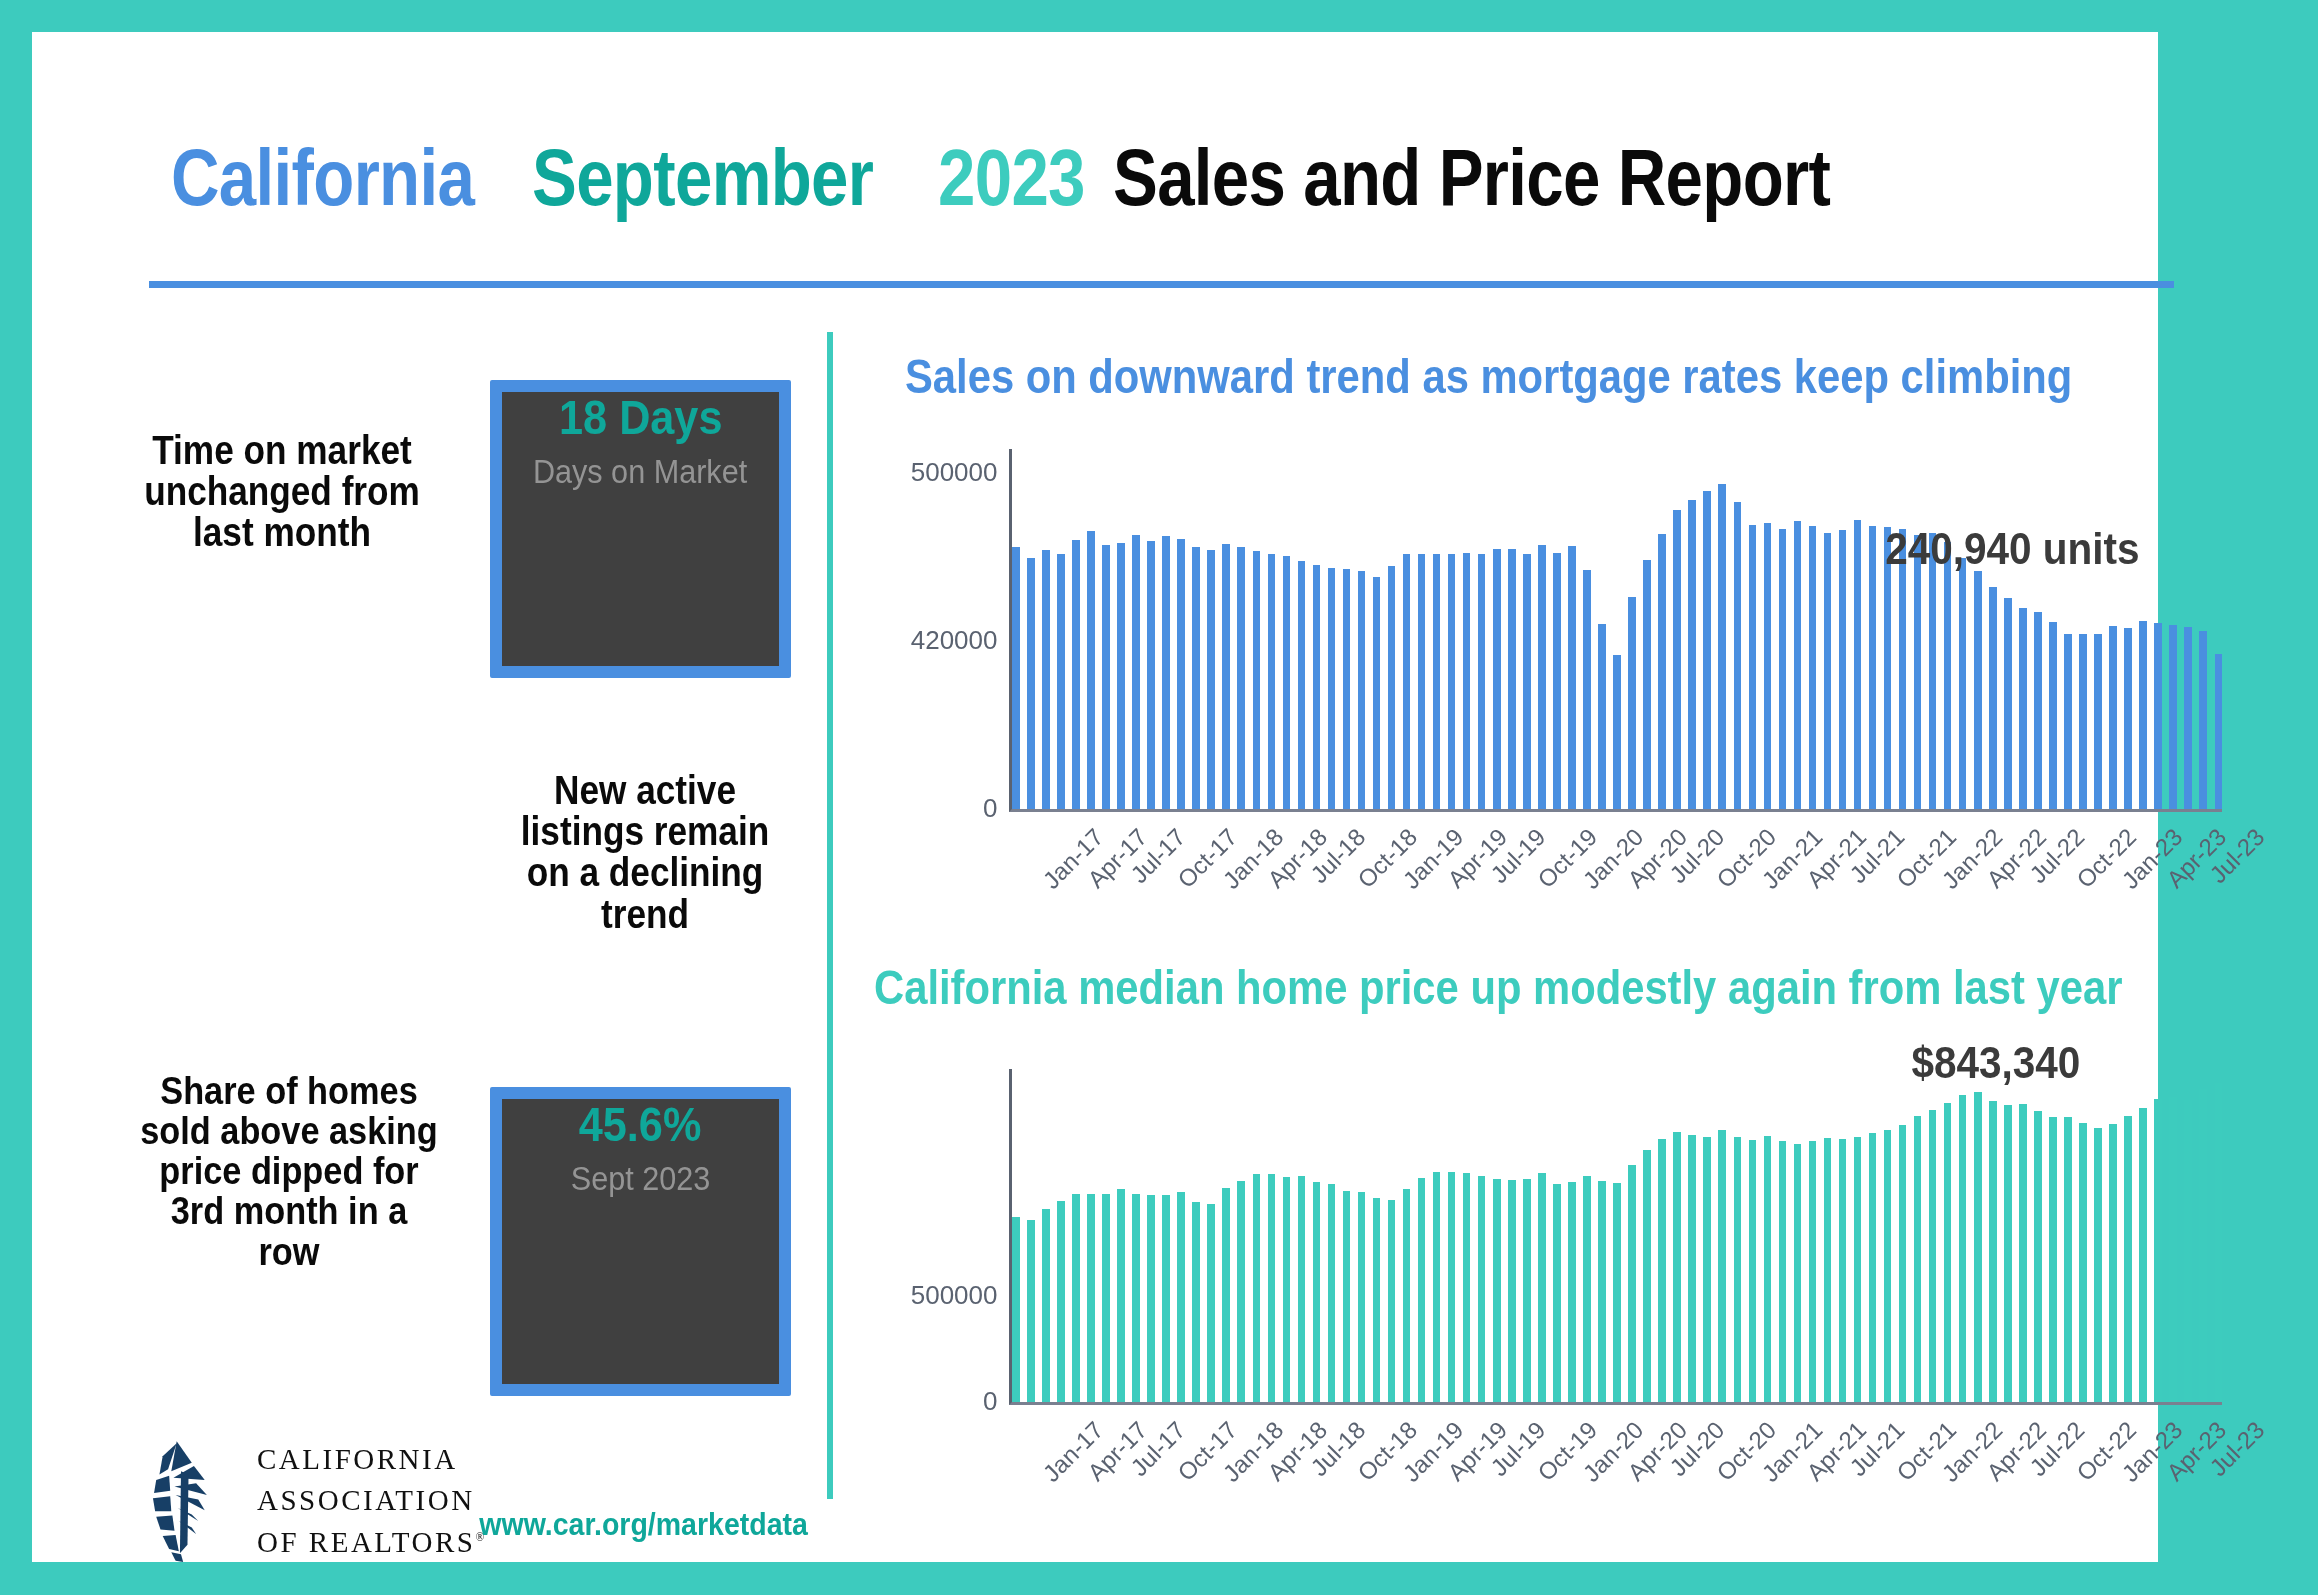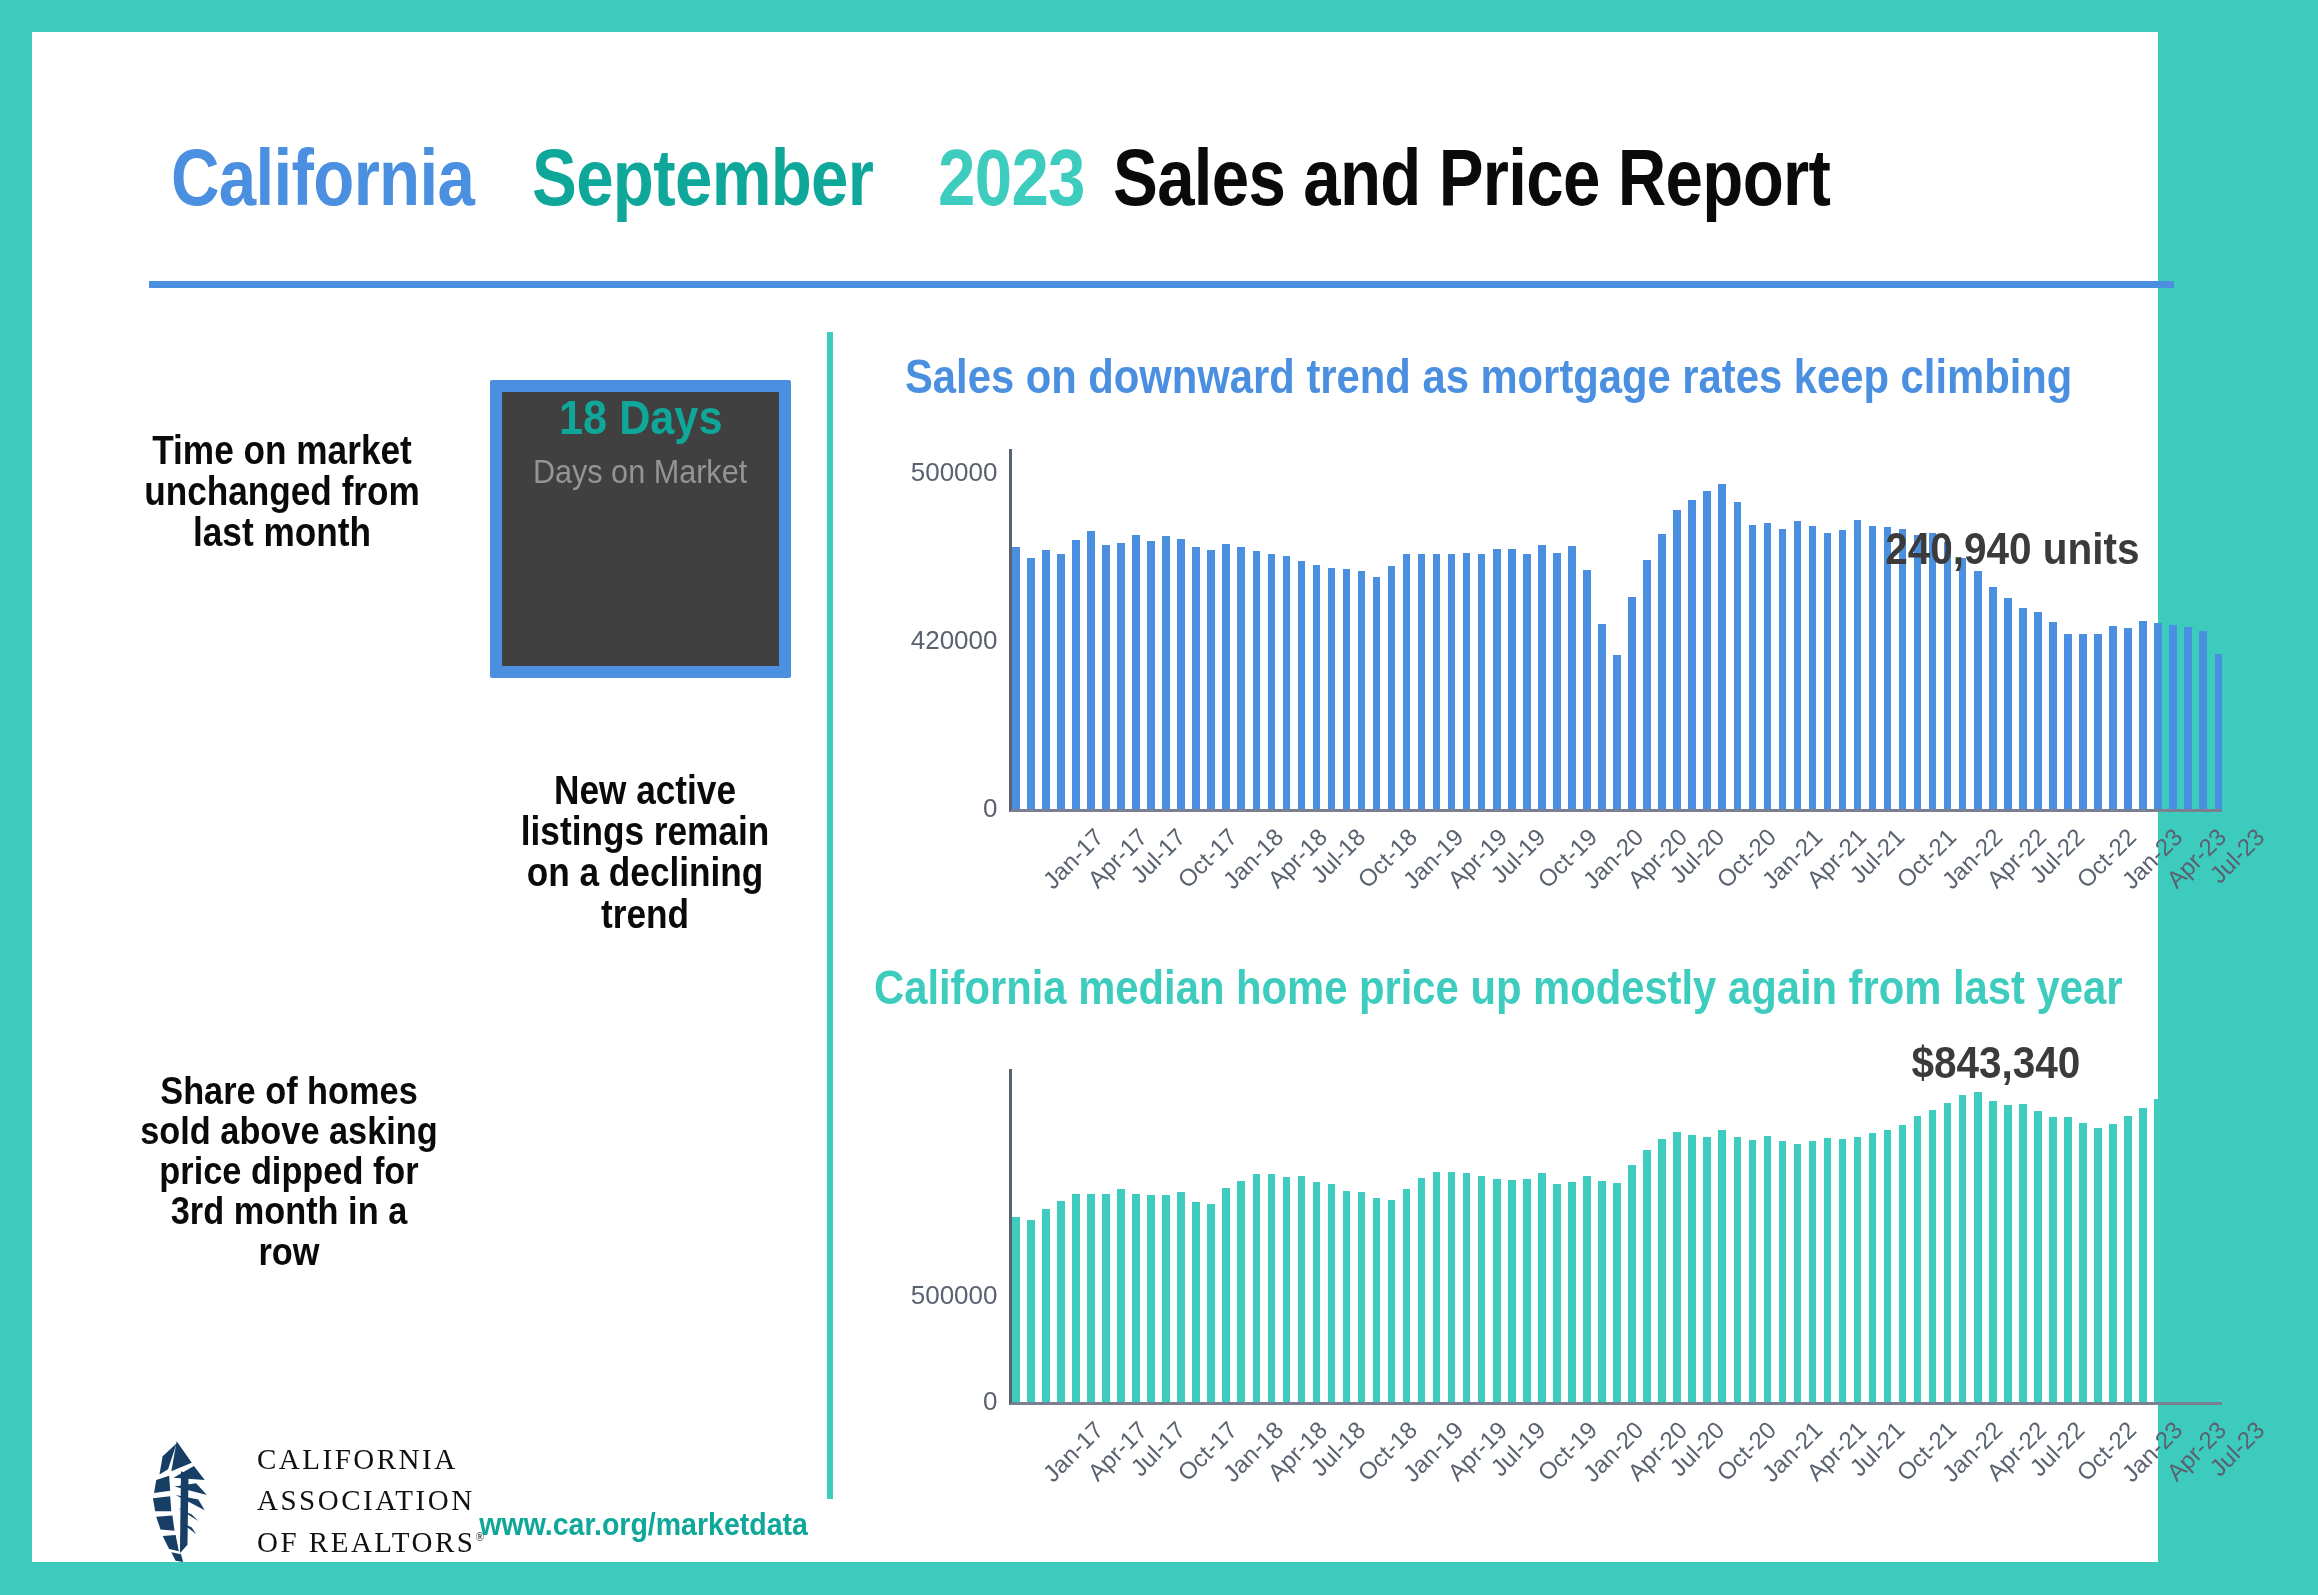--- a/index.html
+++ b/index.html
@@ -199,20 +199,24 @@
 
     <div class="blurb blurb1">Time on market unchanged from last month</div>
     <div class="card card1">
       <div class="card-value">18 Days</div>
       <div class="card-label">Days on Market</div>
     </div>
 
     <div class="blurb blurb2">New active listings remain on a declining trend</div>
 
     <div class="blurb blurb3">Share of homes sold above asking price dipped for 3rd month in a row</div>
+    <div class="card card3">
+      <div class="card-value">45.6%</div>
+      <div class="card-label">Sept 2023</div>
+    </div>
   </div>
 
   <div class="logo-wrap">
     <svg class="logo-mark" viewBox="0 0 100 115">
       <g fill="#173F66">
         <path d="M46 2 L60 22 L41 30 Z"></path>
         <path d="M46 4 L33 16 L30 33 L38 28 Z"></path>
         <path d="M62 25 L72 38 L43 36 Z"></path>
         <path d="M64 41 L74 52 L44 44 Z"></path>
         <path d="M66 56 L72 66 L45 52 Z"></path>

